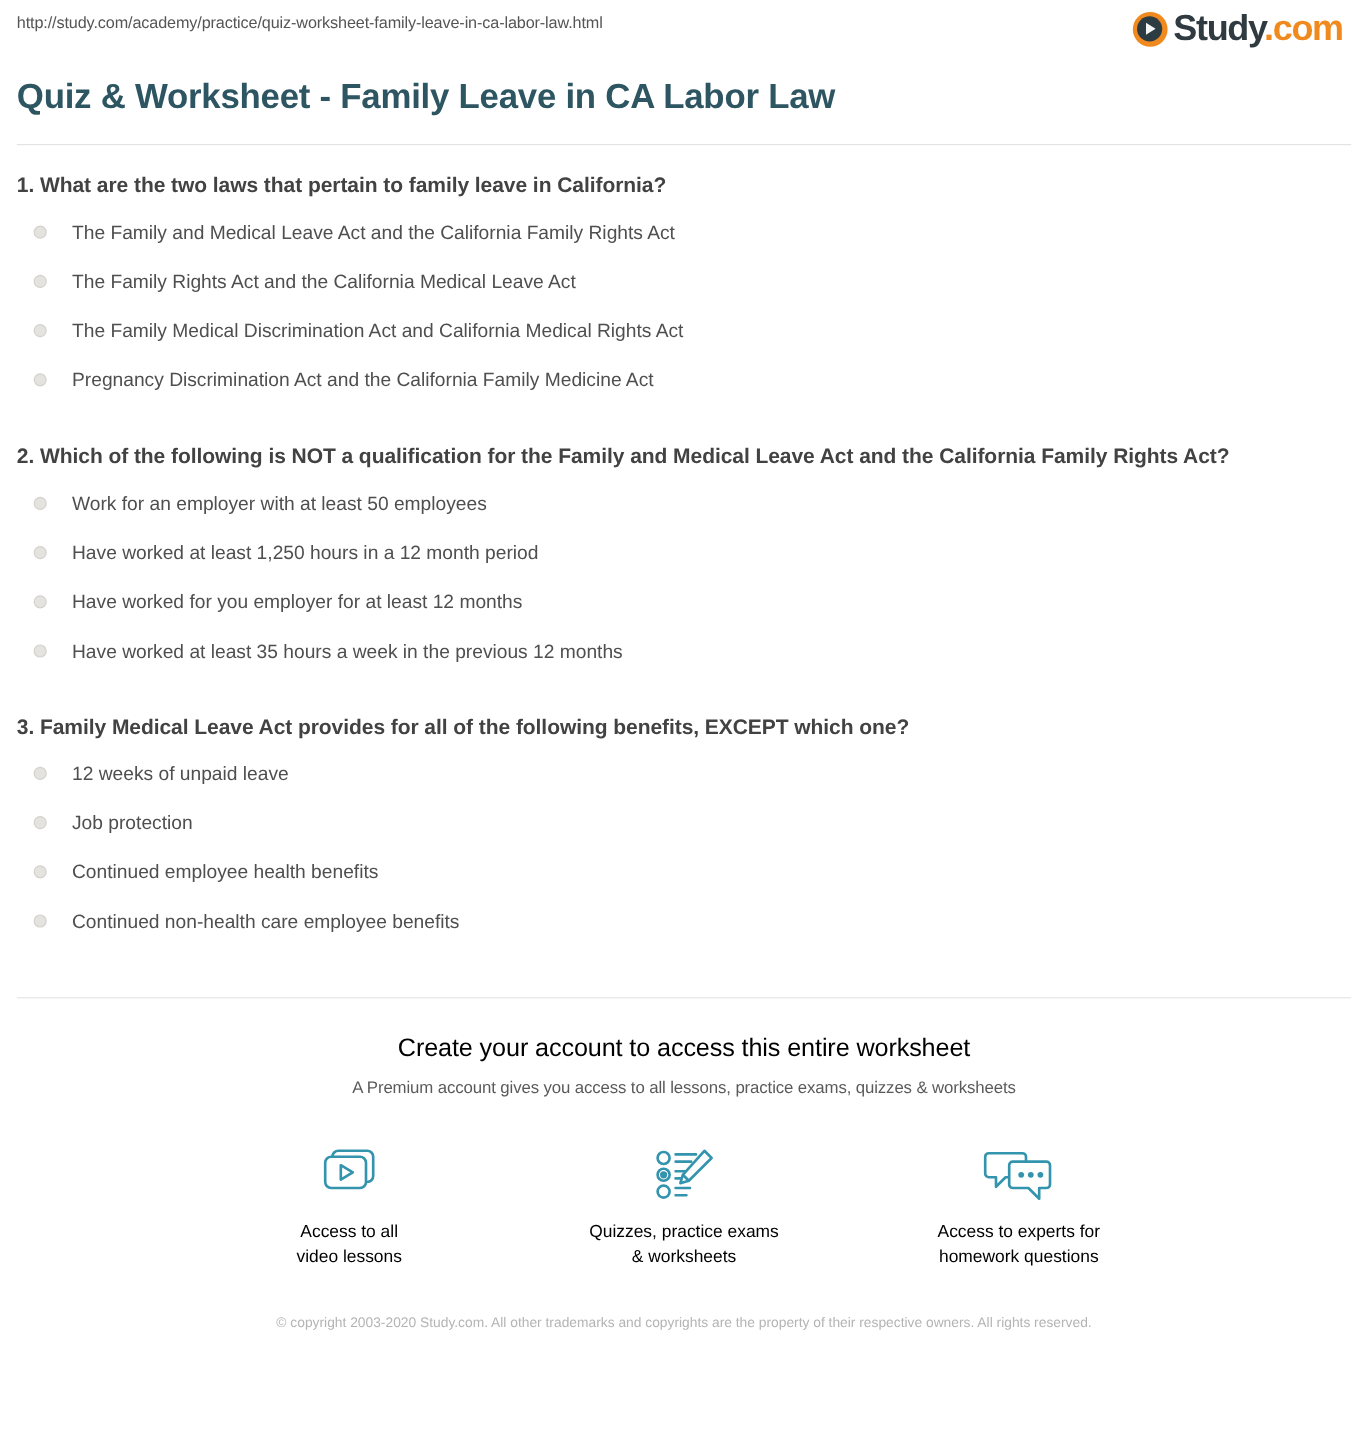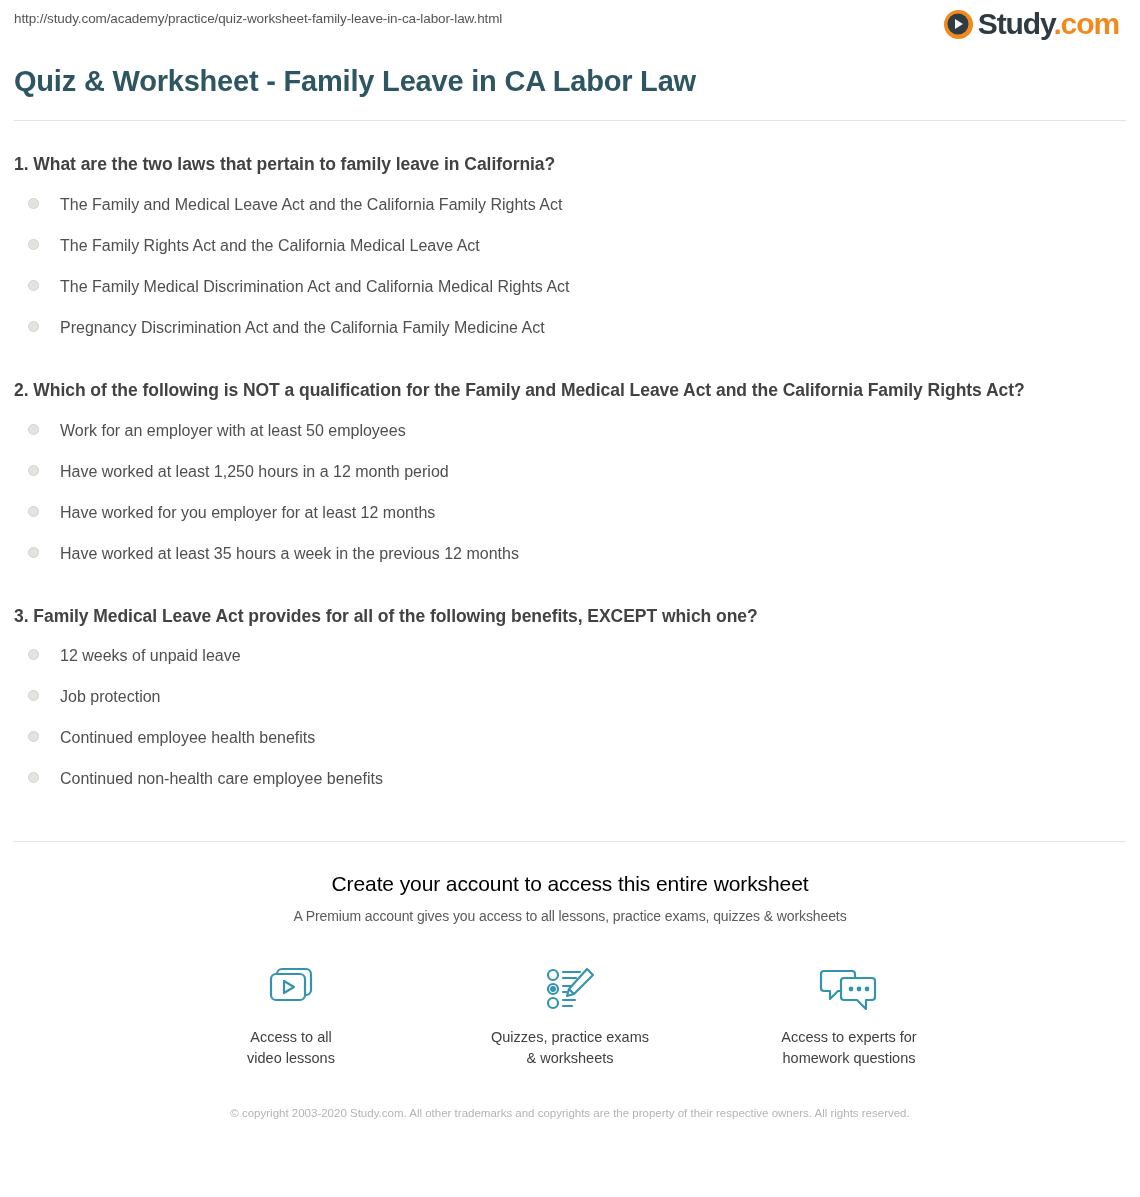--- a/index.html
+++ b/index.html
@@ -88,21 +88,21 @@
   }
   .rule {
     height: 1px;
     background: #e3e3e3;
     margin: 22px 14px 0 14px;
   }
 
   
   .quiz-body { padding: 0 14px; }
   .question-block { margin-top: 29px; }
-  .question-block:first-child { margin-top: 30px; }
+  .question-block:first-child { margin-top: 20px; }
   .question-text {
     font-size: 17.5px;
     font-weight: 700;
     color: #424242;
     line-height: 1.52;
     letter-spacing: -0.05px;
     margin: 0 0 6px 0;
   }
   .answer-list { margin: 0; padding: 0; list-style: none; }
   .answer-option {
@@ -156,21 +156,21 @@
     text-align: center;
   }
   .feature-icon {
     height: 58px;
     display: flex;
     align-items: center;
     justify-content: center;
   }
   .feature-label {
     font-size: 14.5px;
-    color: #404040;
+    color: #000000;
     line-height: 1.42;
     margin-top: 9px;
     white-space: pre-line;
   }
 
   .copyright {
     margin: 37px auto 0 auto;
     width: 700px;
     text-align: center;
     font-size: 11.5px;

